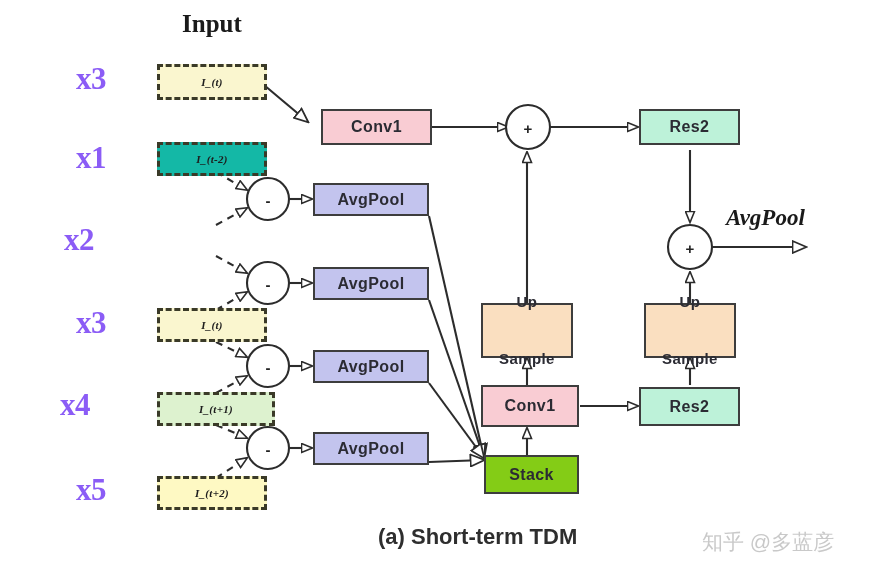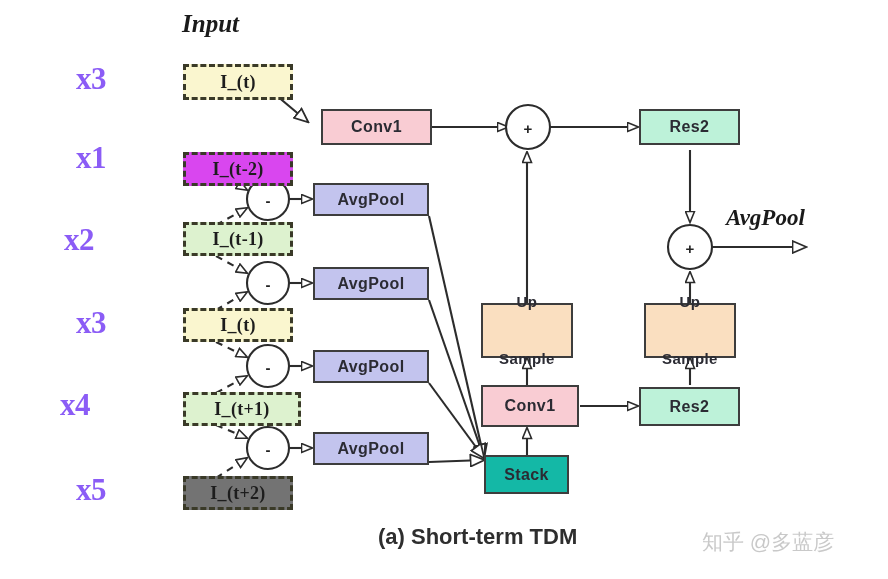--- a/index.html
+++ b/index.html
@@ -27,21 +27,20 @@
     font-weight: bold;
     font-size: 31px;
     color: #8b5cf6;
     letter-spacing: -0.5px;
     line-height: 1;
     white-space: nowrap;
   }
   .input-title {
     position: absolute;
     font-family: "Liberation Serif", serif;
-    font-style: italic;
     font-weight: bold;
     font-size: 25px;
     color: #1a1a1a;
     white-space: nowrap;
   }
   .output-title {
     position: absolute;
     font-family: "Liberation Serif", serif;
     font-style: italic;
     font-weight: bold;
@@ -50,25 +49,25 @@
     white-space: nowrap;
   }
   .in-box {
     position: absolute;
     box-sizing: border-box;
     border: 3px dashed #3a3a28;
     display: flex;
     align-items: center;
     justify-content: center;
     font-family: "Liberation Serif", serif;
-    font-weight: bold;
-    font-size: 18px;
+    font-style: italic;
+    font-weight: bold;
+    font-size: 11px;
     color: #1d1d1d;
     letter-spacing: 0.3px;
-    margin-left: 26px;
   }
   .op-box {
     position: absolute;
     box-sizing: border-box;
     border: 2px solid #3d3d3d;
     display: flex;
     align-items: center;
     justify-content: center;
     text-align: left;
     font-family: "Liberation Sans", sans-serif;
@@ -195,25 +194,24 @@
   <div class="mult-label" style="left:76px; top:142px;">x1</div>
   <div class="mult-label" style="left:64px; top:224px;">x2</div>
   <div class="mult-label" style="left:76px; top:307px;">x3</div>
   <div class="mult-label" style="left:60px; top:389px;">x4</div>
   <div class="mult-label" style="left:76px; top:474px;">x5</div>
 
   <div class="input-title" style="left:182px; top:10px;">Input</div>
   <div class="output-title" style="left:726px; top:205px;">AvgPool</div>
 
   <div class="in-box" style="left:157px; top:64px;  width:110px; height:36px; background:#faf6cf;">I_(t)</div>
-  <div class="in-box" style="left:157px; top:152px; width:110px; height:34px; background:#d946ef;">I_(t-2)</div>
-  <div class="in-box" style="left:157px; top:222px; width:110px; height:34px; background:#ddf2cf;">I_(t-1)</div>
+  <div class="in-box" style="left:157px; top:142px; width:110px; height:34px; background:#14b8a6;">I_(t-2)</div>
   <div class="in-box" style="left:157px; top:308px; width:110px; height:34px; background:#faf6cf;">I_(t)</div>
   <div class="in-box" style="left:157px; top:392px; width:118px; height:34px; background:#ddf2cf;">I_(t+1)</div>
-  <div class="in-box" style="left:157px; top:476px; width:110px; height:34px; background:#737373;">I_(t+2)</div>
+  <div class="in-box" style="left:157px; top:476px; width:110px; height:34px; background:#fef9c3;">I_(t+2)</div>
 
   <div class="op-box" style="left:321px; top:109px; width:111px; height:36px; background:#f9ccd3;">Conv1</div>
 
   <div class="op-box" style="left:313px; top:183px; width:116px; height:33px; background:#c3c4ee;">AvgPool</div>
   <div class="op-box" style="left:313px; top:267px; width:116px; height:33px; background:#c3c4ee;">AvgPool</div>
   <div class="op-box" style="left:313px; top:350px; width:116px; height:33px; background:#c3c4ee;">AvgPool</div>
   <div class="op-box" style="left:313px; top:432px; width:116px; height:33px; background:#c3c4ee;">AvgPool</div>
 
   <div class="op-box" style="left:639px; top:109px; width:101px; height:36px; background:#bdf2d9;">Res2</div>
 
@@ -224,18 +222,18 @@
 
   <div class="op-box two-line" style="left:644px; top:303px; width:92px; height:55px; background:#fadfc0; flex-direction:column;">
     <span>Up</span>
     <span>Sample</span>
   </div>
 
   <div class="op-box" style="left:481px; top:385px; width:98px; height:42px; background:#f9ccd3;">Conv1</div>
 
   <div class="op-box" style="left:639px; top:387px; width:101px; height:39px; background:#bdf2d9;">Res2</div>
 
-  <div class="op-box" style="left:484px; top:455px; width:85px; height:39px; background:#14b8a6;">Stack</div>
+  <div class="op-box" style="left:484px; top:455px; width:95px; height:39px; background:#84cc16;">Stack</div>
 
   <div class="caption" style="left:378px; top:524px;">(a) Short-term TDM</div>
   <div class="watermark" style="left:702px; top:528px;">知乎 @多蓝彦</div>
 
 </div>
 
 </body></html>

